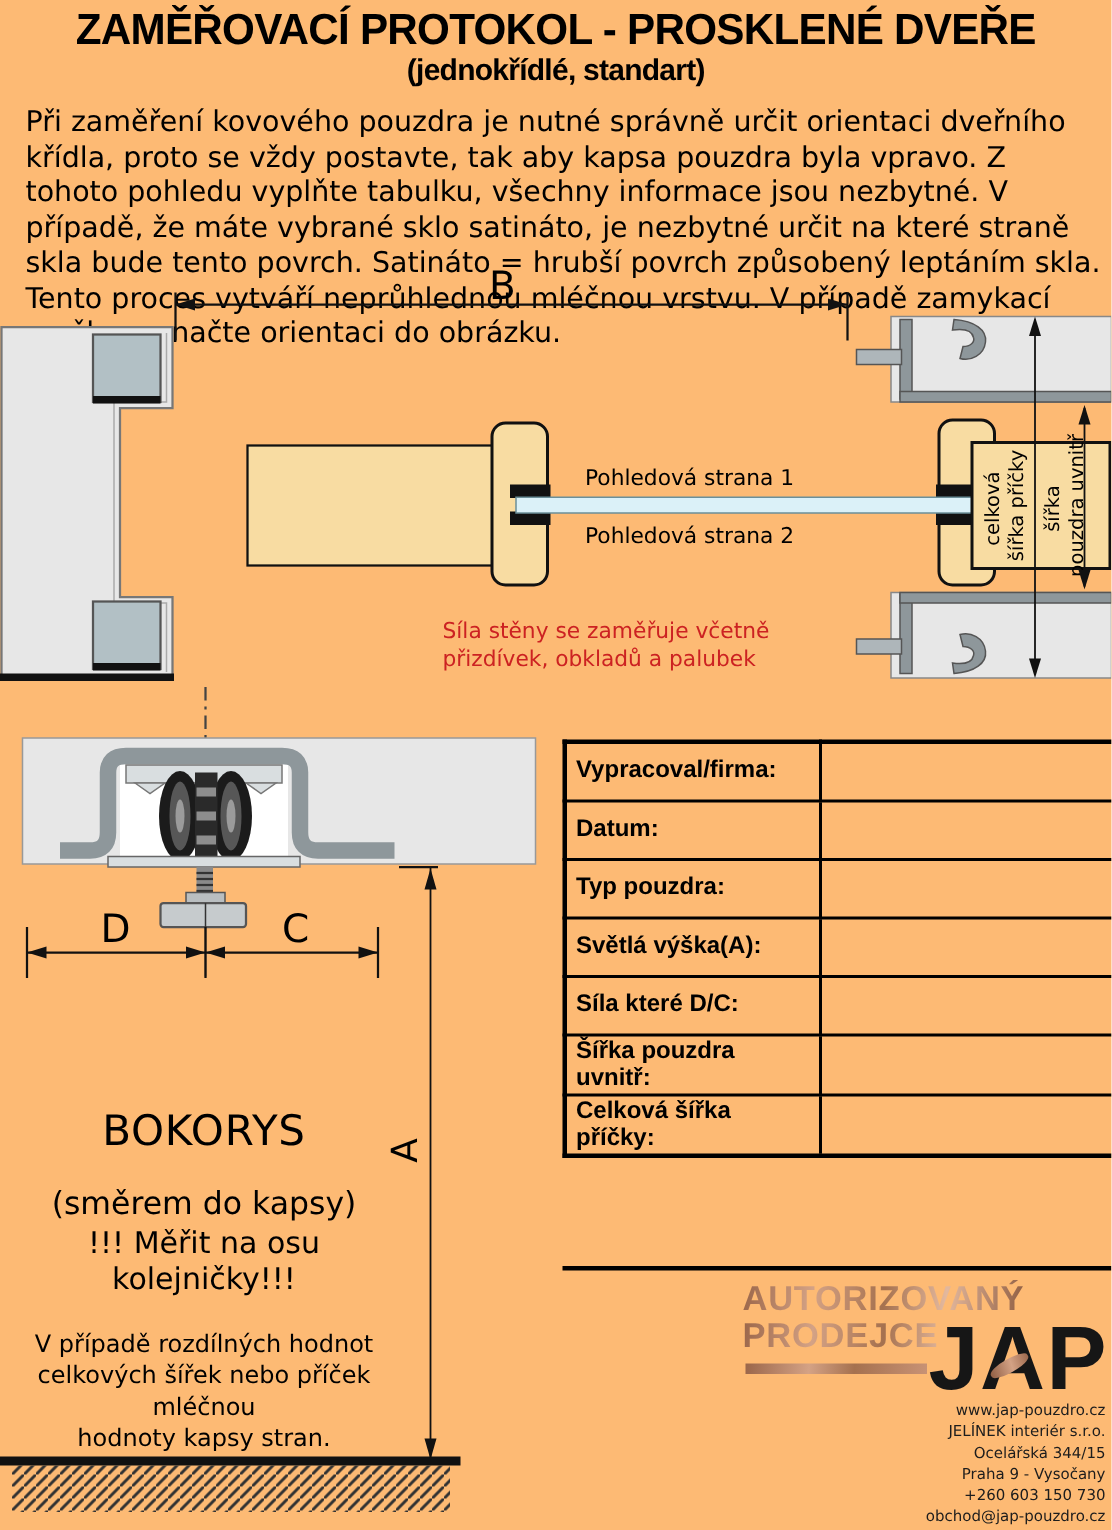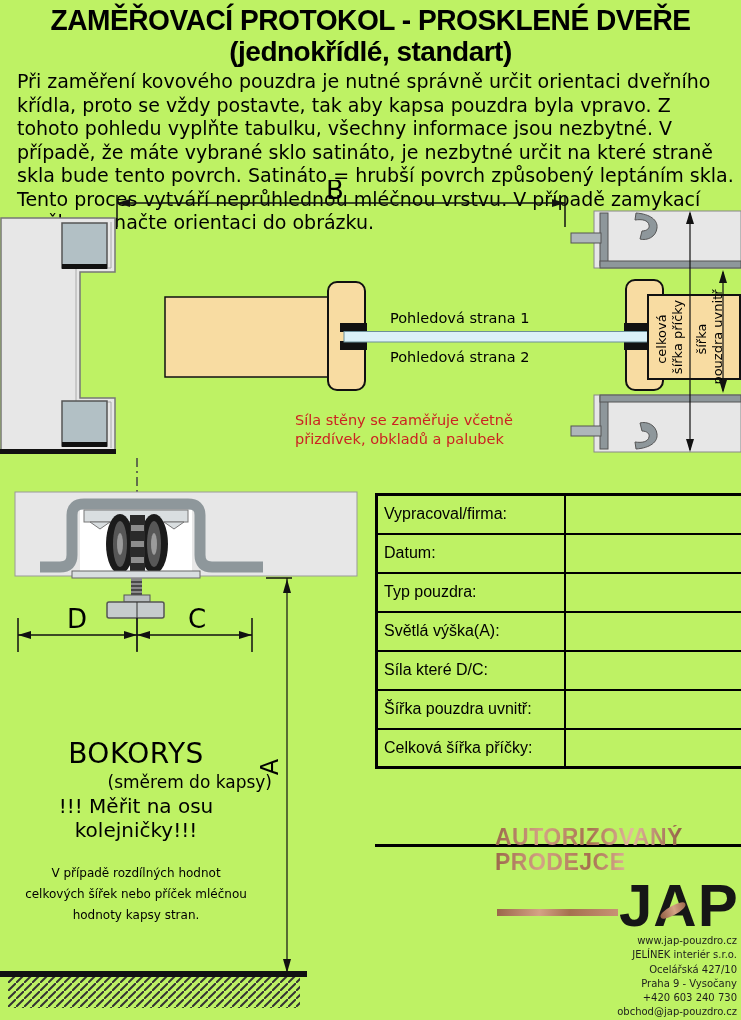--- a/index.html
+++ b/index.html
@@ -1,41 +1,41 @@
 <!DOCTYPE html>
 <html><head>
 <meta charset="utf-8">
 <style>
   html,body{margin:0;padding:0;background:#fff;}
-  .page{position:relative;width:741px;height:1020px;background:#bef264;overflow:hidden;
+  .page{position:relative;width:741px;height:1020px;background:#fdba74;overflow:hidden;
         font-family:"DejaVu Sans",sans-serif;color:#000;}
   .abs{position:absolute;}
   .title{left:0;top:4px;width:741px;text-align:center;font-weight:bold;line-height:1.12;
          font-family:"Liberation Sans",sans-serif;letter-spacing:-0.5px;}
   .title .l1{font-size:29px;transform:scaleX(0.97);}
-  .title .l2{font-size:28px;}
+  .title .l2{font-size:20px;}
   .intro{left:17px;top:70px;width:718px;font-size:19px;line-height:23.5px;text-align:left;}
   .bokorys-block{left:0;top:737px;width:272px;text-align:center;}
   .bokorys-title{font-size:28px;letter-spacing:0.5px;}
-  .bokorys-sub{font-size:17px;margin-top:2px;text-align:right;}
+  .bokorys-sub{font-size:21px;margin-top:20px;}
   .bokorys-warn{font-size:20px;margin-top:2px;}
-  .bokorys-note{font-size:12px;margin-top:21px;line-height:21px;text-align:center;}
+  .bokorys-note{font-size:16px;margin-top:21px;line-height:21px;text-align:center;}
   table.form{position:absolute;left:375px;top:493px;width:364px;border-collapse:collapse;
              border:3px solid #000;table-layout:fixed;}
   table.form td{border:2px solid #000;height:39px;box-sizing:border-box;
                 vertical-align:middle;padding:1px 2px 1px 6px;}
-  table.form td.lbl{width:188px;font-family:"Liberation Sans",sans-serif;
-                    font-weight:normal;font-size:16px;line-height:18px;}
+  table.form td.lbl{width:170px;font-family:"Liberation Sans",sans-serif;
+                    font-weight:bold;font-size:16px;line-height:18px;}
   table.form td.val{width:201px;}
   .sep-line{left:375px;top:844px;width:366px;height:3px;background:#000;}
   .copper-text{font-family:"Liberation Sans",sans-serif;font-weight:bold;font-size:23px;
                letter-spacing:0.5px;line-height:1.1;
                background:linear-gradient(95deg,#9a664a 0%,#d4a285 25%,#a5714f 50%,#e3b89d 72%,#8f5d42 100%);
                -webkit-background-clip:text;background-clip:text;color:transparent;}
-  .auth{left:495px;top:825px;}
+  .auth{left:495px;top:853px;}
   .copper-bar{left:497px;top:909px;width:121px;height:7px;
               background:linear-gradient(95deg,#9a664a,#d4a285 35%,#a5714f 60%,#c89275);}
   .jap{left:619px;top:876px;font-family:"Liberation Sans",sans-serif;font-weight:bold;
        font-size:60px;line-height:1;letter-spacing:1px;color:#161616;}
   .jap-swoosh{left:659px;top:906px;width:28px;height:9px;border-radius:50% 40% 50% 40%;
               transform:rotate(-28deg);
               background:linear-gradient(100deg,#8f5d42,#d4a285 55%,#9a664a);}
   .contacts{right:4px;top:934px;text-align:right;font-size:10px;line-height:14.3px;color:#1d1d1d;}
   svg text{font-family:"DejaVu Sans",sans-serif;}
 </style>
@@ -227,19 +227,19 @@
   <div class="abs auth">
     <div class="copper-text">AUTORIZOVANÝ</div>
     <div class="copper-text">PRODEJCE</div>
   </div>
   <div class="abs copper-bar"></div>
   <div class="abs jap">JAP</div>
   <div class="abs jap-swoosh"></div>
   <div class="abs contacts">
     <div>www.jap-pouzdro.cz</div>
     <div>JELÍNEK interiér s.r.o.</div>
-    <div>Ocelářská 427/10</div>
+    <div>Ocelářská 344/15</div>
     <div>Praha 9 - Vysočany</div>
-    <div>+420 603 240 730</div>
+    <div>+260 603 150 730</div>
     <div>obchod@jap-pouzdro.cz</div>
   </div>
 
 </div>
 
 </body></html>

